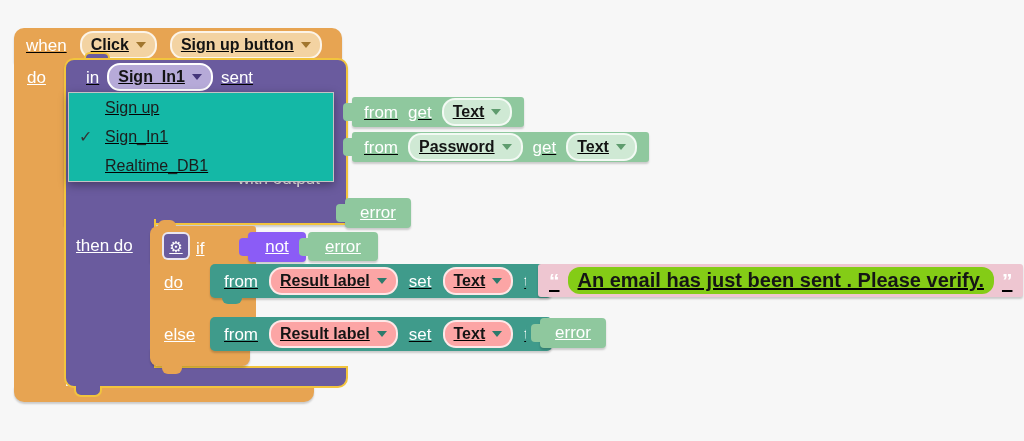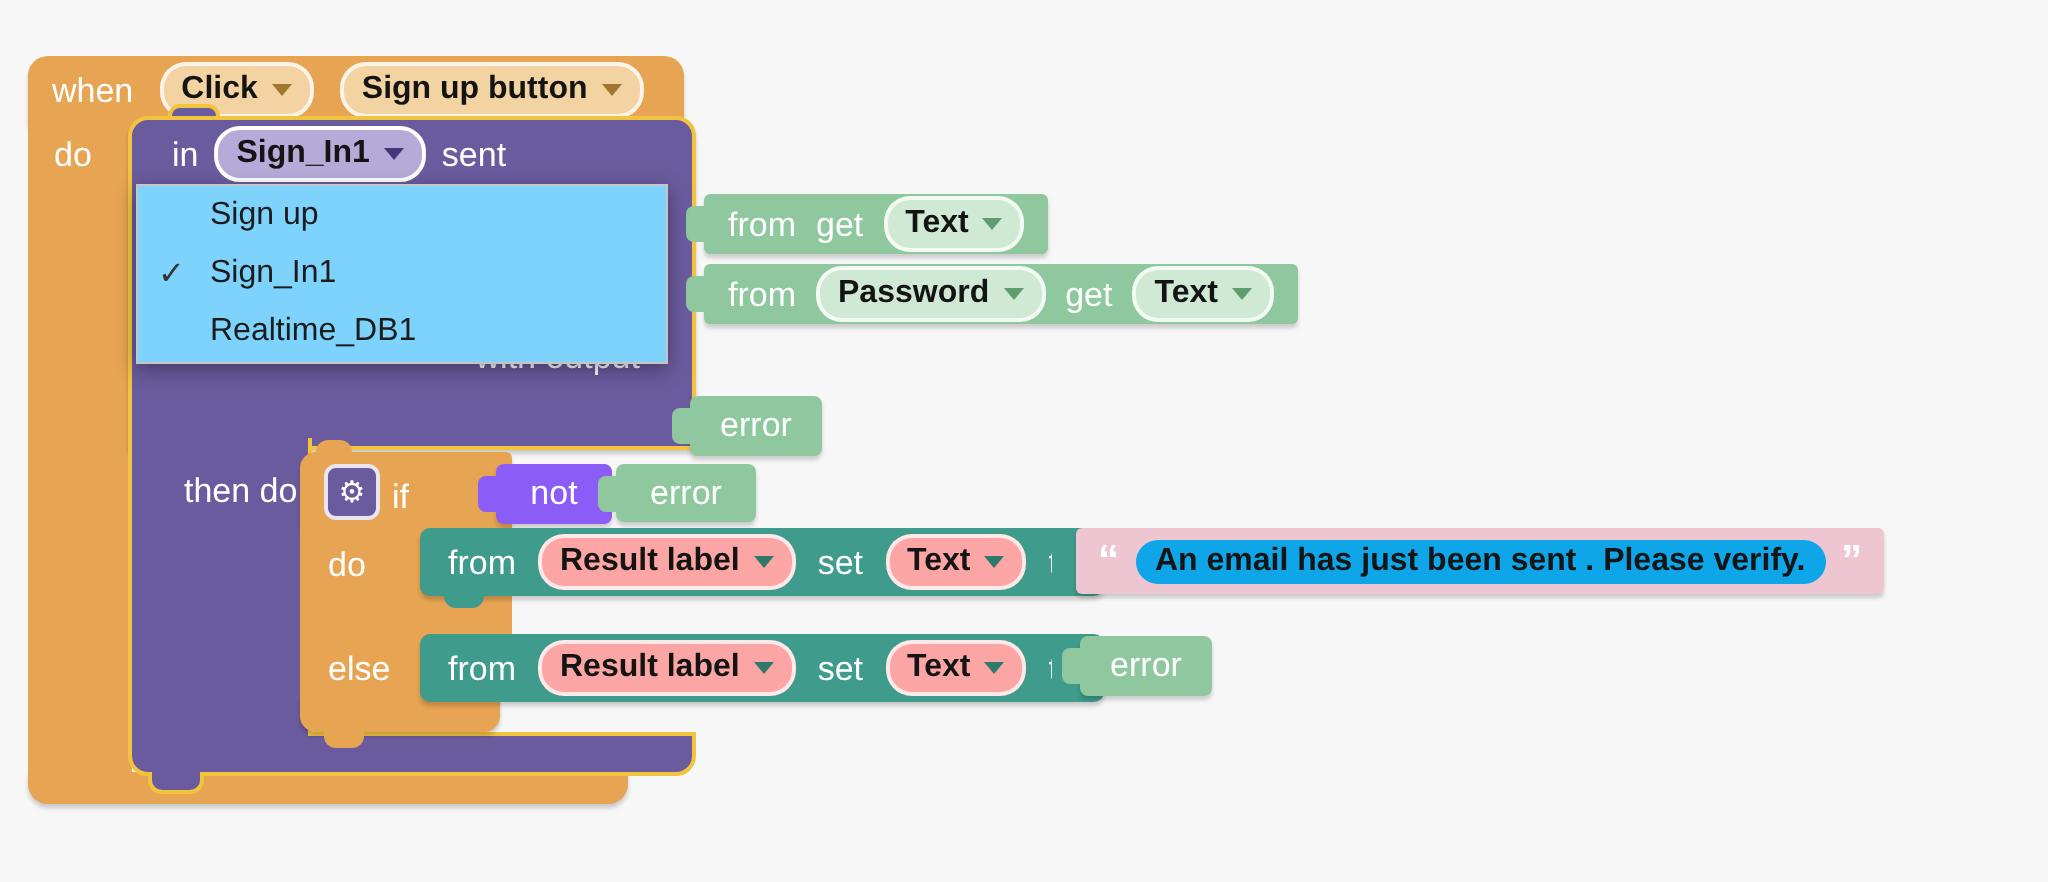--- a/index.html
+++ b/index.html
@@ -1,18 +1,18 @@
 <!DOCTYPE html>
 <html><head>
 <meta charset="utf-8">
 <style>
   html,body{margin:0;padding:0;}
   body{font-family:"Liberation Sans", sans-serif;}
   #canvas{position:relative;width:1024px;height:441px;background:#f7f7f7;overflow:hidden;}
-  .abs{position:absolute;}
+  .abs{position:absolute;text-decoration:underline;}
   .lbl{color:#fff;font-size:17px;line-height:1;white-space:nowrap;}
   .blockrow{display:flex;align-items:center;}
   .shd{box-shadow:0 2px 2px rgba(0,0,0,0.18);}
 
   
   .fld{display:inline-flex;align-items:center;gap:7px;height:22px;padding:1px 9px;
        border-radius:13px;border:2px solid rgba(255,255,255,0.75);
        font-size:16px;font-weight:600;color:#141414;white-space:nowrap;}
   .arr{width:0;height:0;border-left:5px solid transparent;border-right:5px solid transparent;
        border-top:6px solid #555;}
@@ -36,30 +36,30 @@
   .tab::before{content:"";position:absolute;left:-9px;top:50%;transform:translateY(-50%);
        width:11px;height:18px;border-radius:4px 0 0 4px;background:inherit;}
 
   .tooth{position:absolute;width:20px;height:8px;border-radius:0 0 6px 6px;}
   .bump {position:absolute;height:8px;border-radius:6px 6px 0 0;}
 
   .valblock{display:flex;align-items:center;justify-content:center;border-radius:4px;
        color:#fff;font-size:17px;}
 
   
-  .menu{background:#7dd3fc;border:1px solid #c4c4c4;box-shadow:0 3px 9px rgba(0,0,0,0.35);z-index:50;}
+  .menu{background:#14b8a6;border:1px solid #c4c4c4;box-shadow:0 3px 9px rgba(0,0,0,0.35);z-index:50;}
   .menu-item{position:relative;display:flex;align-items:center;height:29px;padding-left:36px;
        font-size:16px;color:#1c1c1c;white-space:nowrap;}
   .menu-item .chk{position:absolute;left:10px;width:22px;font-size:16px;color:#333;}
 
   .gear{display:flex;align-items:center;justify-content:center;width:24px;height:24px;
        border-radius:6px;border:2px solid rgba(255,255,255,0.85);background:#6a5b9e;
        color:#fff;font-size:15px;line-height:1;}
   .quote{color:#fff;font-size:21px;font-weight:700;line-height:1;}
-  .pinkfld{background:#0ea5e9;border-radius:12px;padding:2px 10px;font-size:16px;
+  .pinkfld{background:#84cc16;border-radius:12px;padding:2px 10px;font-size:20px;
        font-weight:600;color:#151515;white-space:nowrap;}
 </style>
 </head>
 <body>
 
 <div id="canvas">
 
   <div class="abs orange shd blockrow" style="left:14px;top:28px;width:316px;height:34px;border-radius:10px 10px 4px 0;padding-left:12px;gap:13px;">
     <span class="lbl">when</span>
     <span class="fld fld-orange">
@@ -86,21 +86,21 @@
       </span>
       <span class="lbl">sent</span>
     </div>
     <span class="lbl" style="position:absolute;right:26px;top:110px;">with output</span>
   </div>
 
   <div class="abs purple goldb" style="left:64px;top:366px;width:280px;height:18px;border-radius:0 0 10px 10px;"></div>
 
   <div class="abs purple" style="left:64px;top:219px;width:88px;height:149px;border-left:2px solid #f2c43d;border-right:2px solid #f2c43d;"></div>
   <div class="abs purple goldb" style="left:74px;top:386px;width:24px;height:9px;border-top:none;border-radius:0 0 7px 7px;"></div>
-  <span class="abs lbl" style="left:92px;top:237px;">then do</span>
+  <span class="abs lbl" style="left:76px;top:237px;">then do</span>
 
   <div class="abs green shd valblock tab" style="left:345px;top:198px;width:66px;height:30px;">
     <span>error</span>
   </div>
 
   <div class="abs green shd blockrow tab" style="left:352px;top:97px;height:30px;border-radius:3px;padding:0 12px;gap:10px;">
     <span class="lbl">from</span>
     <span class="lbl">get</span>
     <span class="fld fld-green">
       <span>Text</span>

